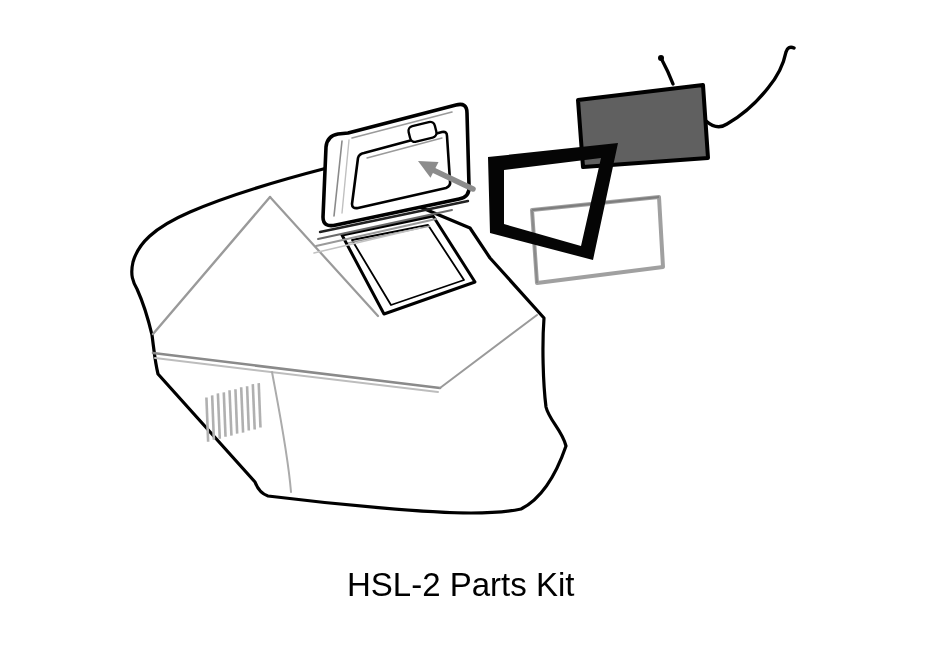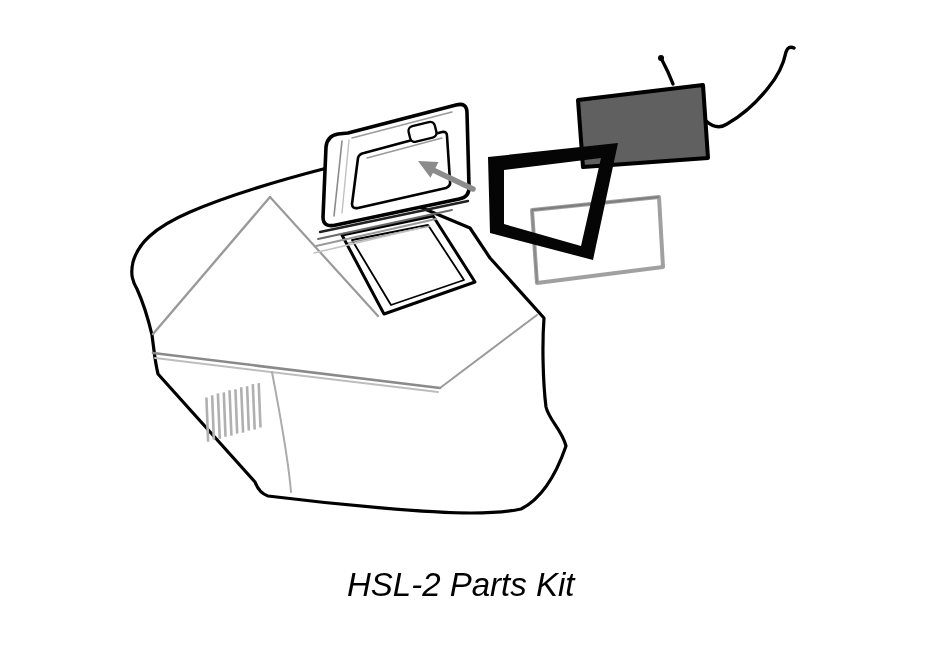--- a/index.html
+++ b/index.html
@@ -21,21 +21,20 @@
     top: 0;
   }
   .caption {
     position: absolute;
     left: 347px;
     top: 567px;
     font-size: 33px;
     line-height: 1.1;
     color: #000000;
     white-space: nowrap;
-    font-style: italic;
   }
 </style>
 </head>
 <body>
 
 <div class="stage">
 
   <svg class="illustration" width="951" height="648" viewBox="0 0 951 648">
 
     <g fill="#ffffff" stroke-linejoin="round" stroke-linecap="round" stroke="#000000">

